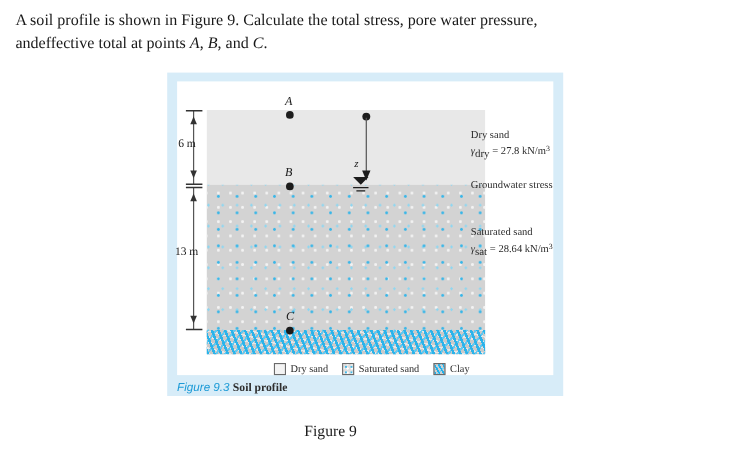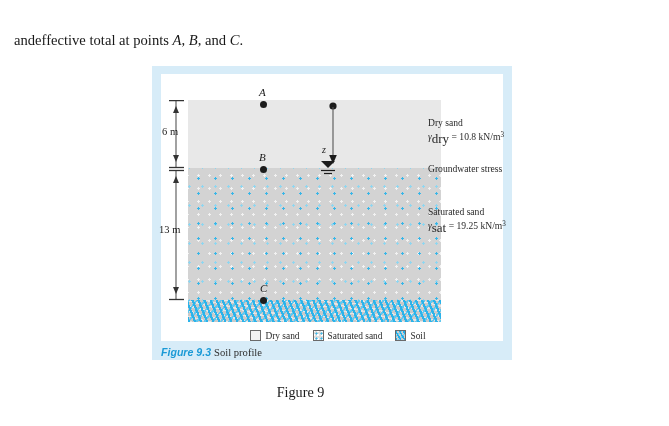--- a/index.html
+++ b/index.html
@@ -162,21 +162,21 @@
     font-size: 9.6px;
     line-height: 1.45;
     color: #2a2a2a;
     white-space: nowrap;
     font-family: "Liberation Serif", serif;
   }
   #label-dry-sand { left: 267px; top: 42px; }
   #label-groundwater { left: 267px; top: 88px; }
   #label-saturated-sand { left: 267px; top: 131px; }
   .right-label .sub {
-    font-size: 13px;
+    font-size: 10px;
     vertical-align: -0.22em;
   }
   .right-label .sup {
     font-size: 7.2px;
     vertical-align: 0.45em;
   }
   .right-label .gamma {
     font-style: italic;
   }
 
@@ -235,26 +235,26 @@
   #figure-caption {
     position: absolute;
     left: 9px;
     top: 280px;
     font-size: 10.6px;
     white-space: nowrap;
     font-family: "Liberation Sans", sans-serif;
   }
   #figure-caption-number {
     color: #1b9ad6;
-    font-weight: bold;
+    font-weight: normal;
     font-style: italic;
   }
   #figure-caption-title {
     color: #2e2e2e;
-    font-weight: normal;
+    font-weight: bold;
     font-family: "Liberation Serif", serif;
     margin-left: 3px;
   }
 
   
   #figure-number-bottom {
     position: absolute;
     left: 0;
     top: 384px;
     width: 669px;
@@ -265,20 +265,21 @@
   }
   #figure-number-bottom span {
     position: relative;
     left: -34px;
   }
 </style>
 </head>
 <body>
 
 <div id="problem-statement">
+  <span>A soil profile is shown in Figure 9. Calculate the total stress, pore water pressure,</span>
   <br>
   <span>and</span><span>effective total at points </span><span class="it">A</span><span>, </span><span class="it">B</span><span>, and </span><span class="it">C</span><span>.</span>
 </div>
 
 <div id="figure-panel">
 
   <div id="figure-plate">
 
     <div id="dimension-rail">
       <svg width="28" height="222">
@@ -327,42 +328,42 @@
         <svg width="22" height="16">
           <polygon points="4,1 18,1 11,8" fill="#1c1c1c"></polygon>
           <line x1="4" y1="10.5" x2="18" y2="10.5" stroke="#1c1c1c" stroke-width="1.2"></line>
           <line x1="7" y1="13.5" x2="15" y2="13.5" stroke="#1c1c1c" stroke-width="1.2"></line>
         </svg>
       </div>
     </div>
 
     <div class="right-label" id="label-dry-sand">
       <span>Dry sand</span><br>
-      <span class="gamma">γ</span><span class="sub">dry</span><span> = 10.8 kN/m</span><span class="sup">3</span>
+      <span class="gamma">γ</span><span class="sub">dry</span><span> = 27.8 kN/m</span><span class="sup">3</span>
     </div>
 
     <div class="right-label" id="label-groundwater">Groundwater stress</div>
 
     <div class="right-label" id="label-saturated-sand">
       <span>Saturated sand</span><br>
-      <span class="gamma">γ</span><span class="sub">sat</span><span> = 19.25 kN/m</span><span class="sup">3</span>
+      <span class="gamma">γ</span><span class="sub">sat</span><span> = 28.64 kN/m</span><span class="sup">3</span>
     </div>
 
     <div id="figure-legend">
       <div class="legend-item">
         <span class="legend-swatch" id="swatch-dry-sand"></span>
         <span class="legend-text">Dry sand</span>
       </div>
       <div class="legend-item">
         <span class="legend-swatch" id="swatch-saturated-sand"></span>
         <span class="legend-text">Saturated sand</span>
       </div>
       <div class="legend-item">
         <span class="legend-swatch" id="swatch-clay"></span>
-        <span class="legend-text">Soil</span>
+        <span class="legend-text">Clay</span>
       </div>
     </div>
 
   </div>
 
   <div id="figure-caption">
     <span id="figure-caption-number">Figure 9.3</span><span id="figure-caption-title">Soil profile</span>
   </div>
 
 </div>

